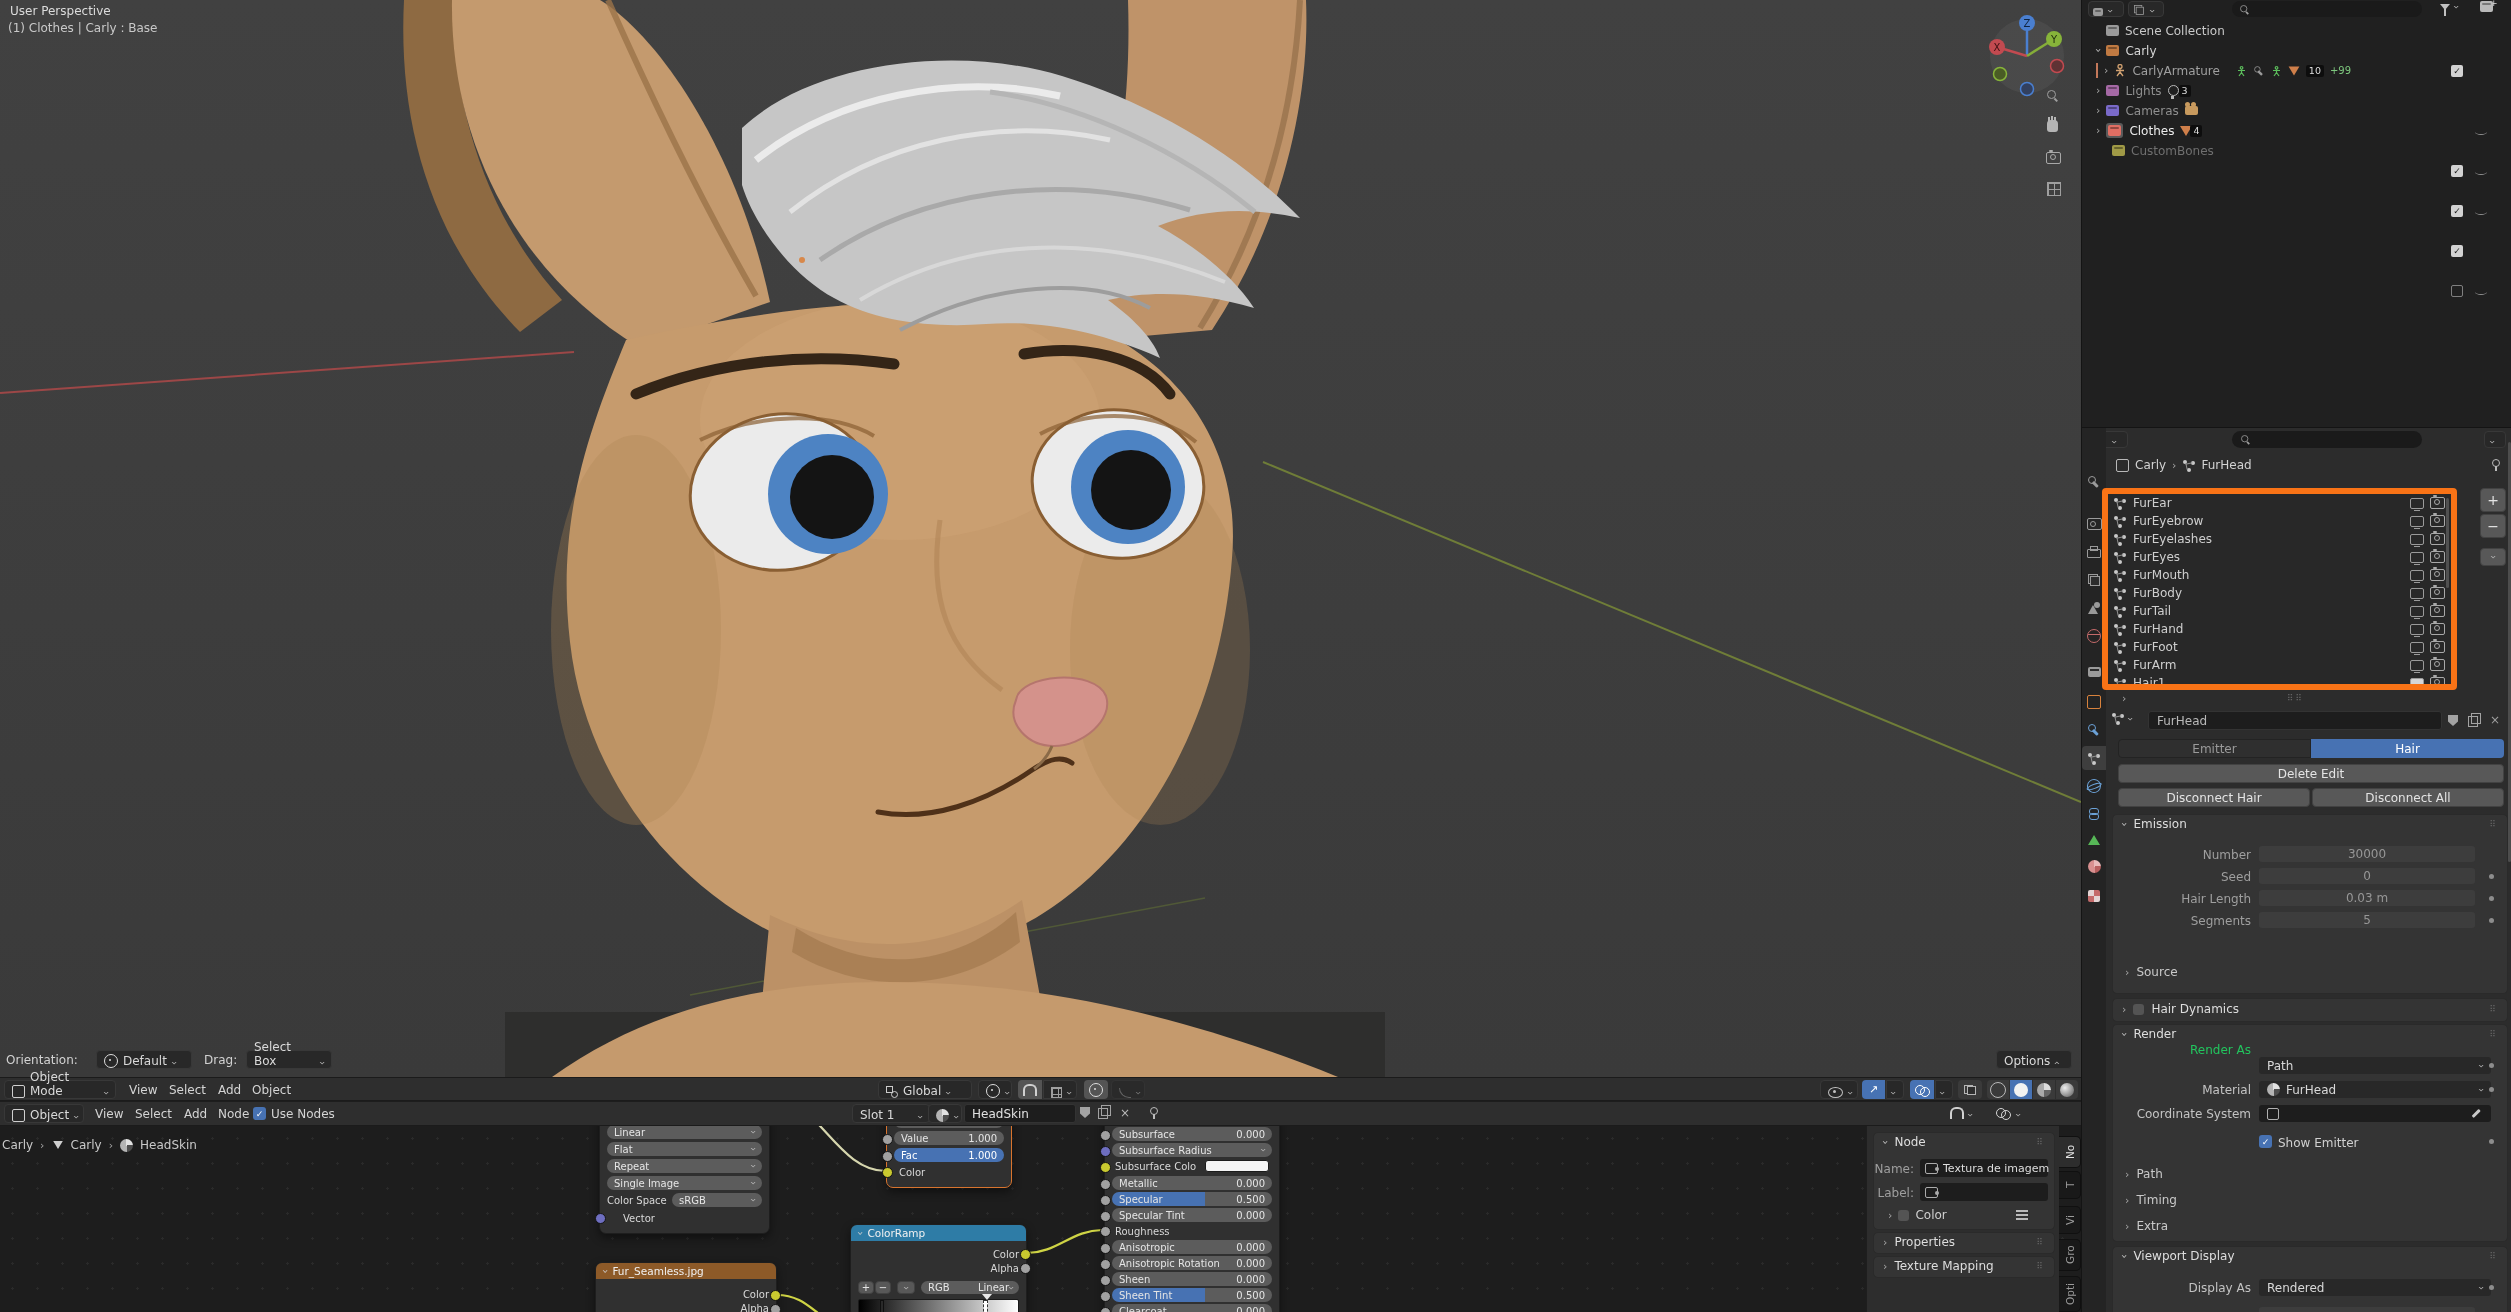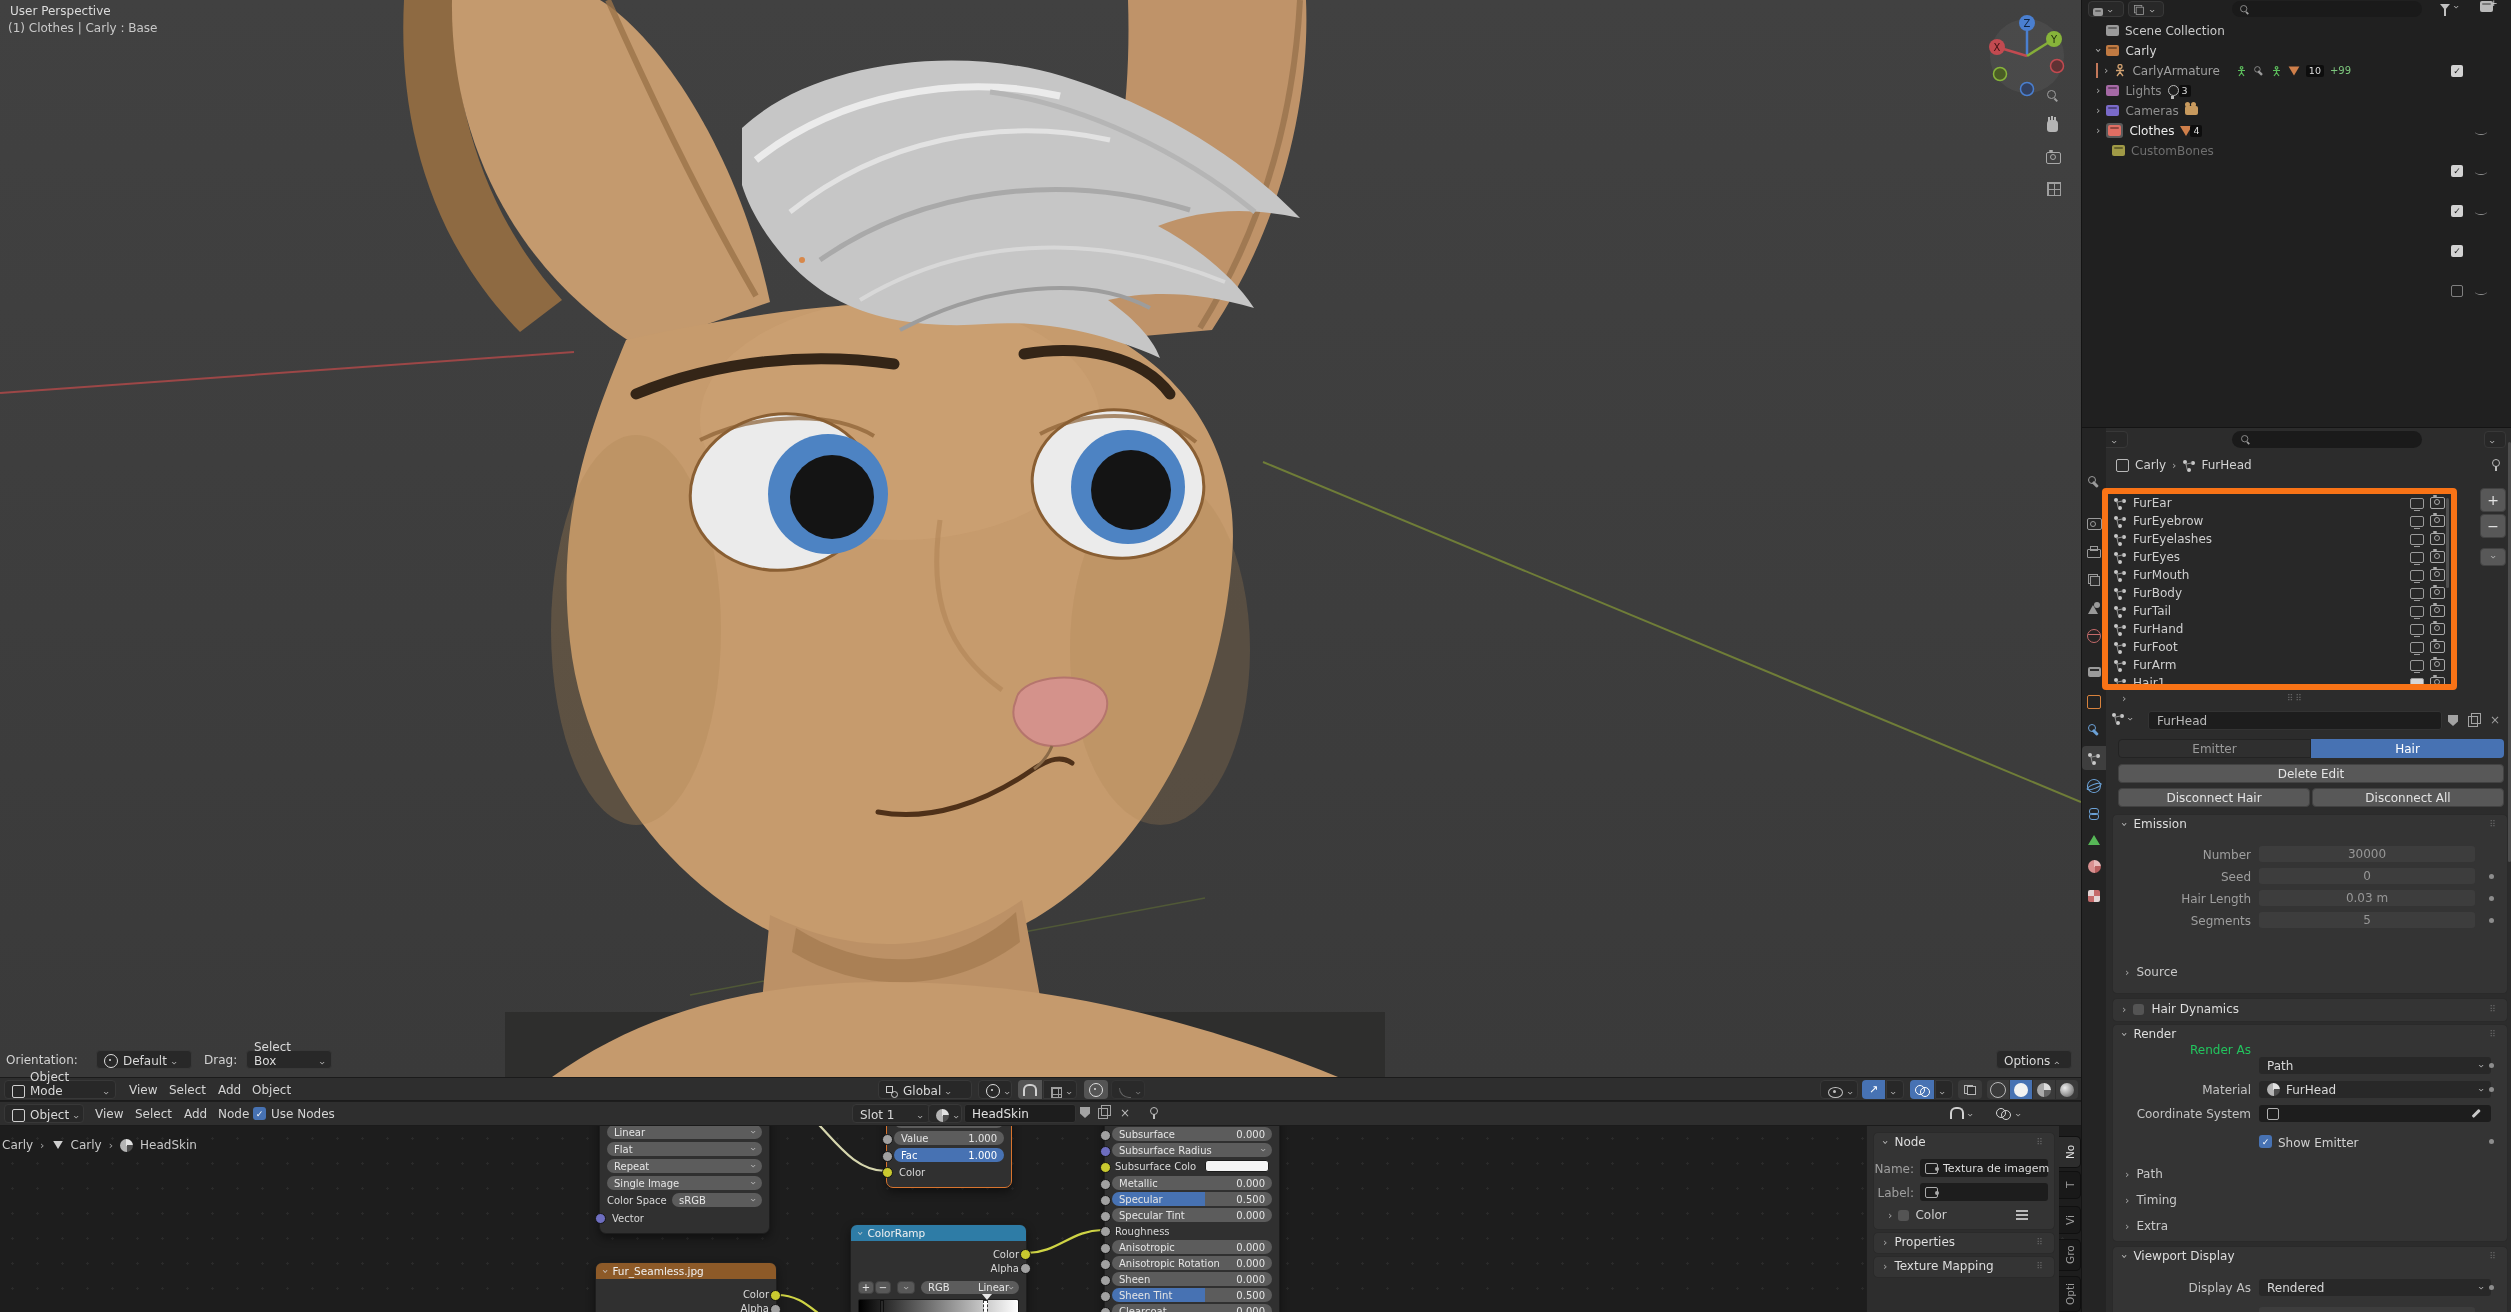--- a/index.html
+++ b/index.html
@@ -393,21 +393,21 @@
         </div>
       <div class="nr" style="top:93px">
           <span>Single Image</span>
           <span class="ch">›</span>
         </div>
       <div class="nrp" style="top:110px">Color Space</div>
       <div class="nr" style="top:110px;left:72px">
           <span>sRGB</span>
           <span class="ch">›</span>
         </div>
-      <div class="nrp" style="top:128px;left:12px">Vector</div>
+      <div class="nrp" style="top:128px;left:23px">Vector</div>
       <span class="sock" style="left:-5px;top:130px;background:#6e6ec0"></span>
     </div>
 
     <div class="nd" style="left:595px;top:136px;width:180px;height:70px">
       <div class="nh" style="background:#8d5a28">
         <span class="ce">›</span>
         <span>Fur_Seamless.jpg</span>
       </div>
       <div class="nrp" style="top:24px;justify-content:flex-end">Color</div>
       <span class="sock" style="right:-5px;top:27px;background:#c9c92f"></span>

